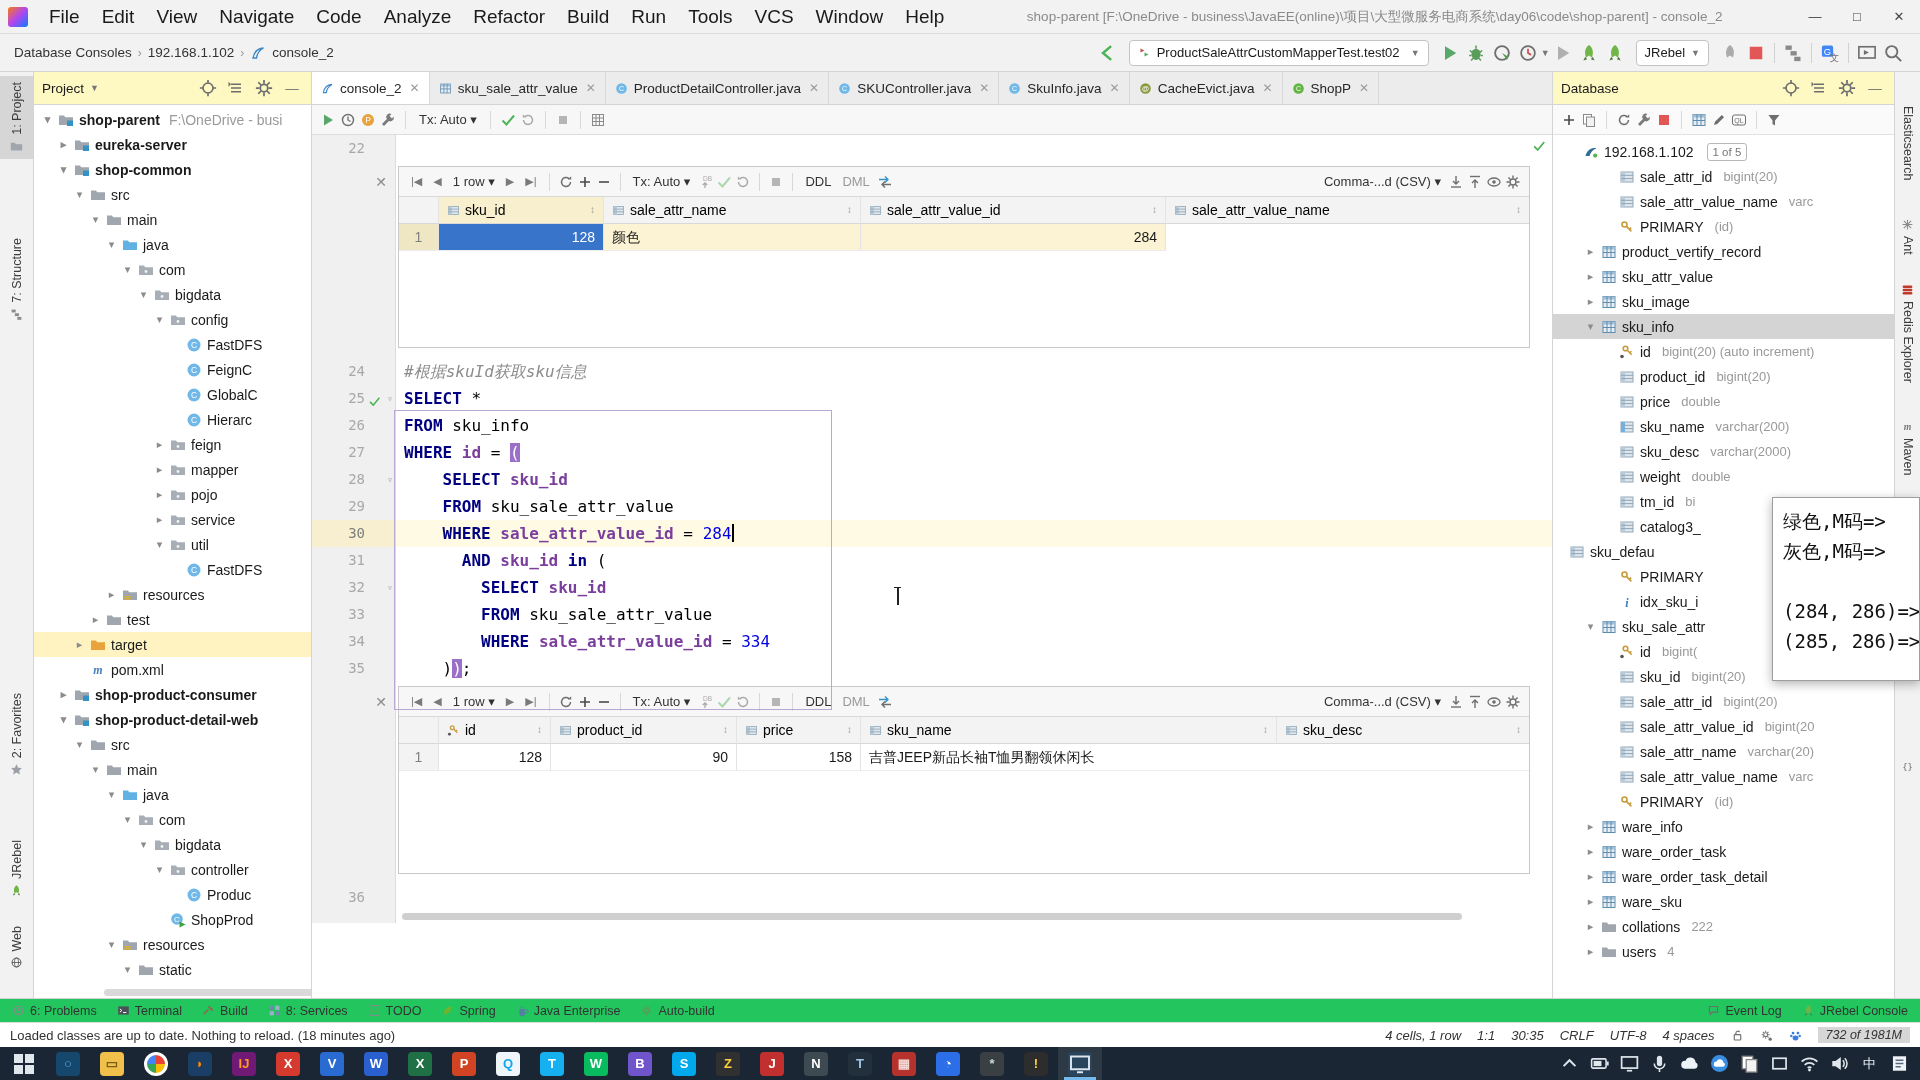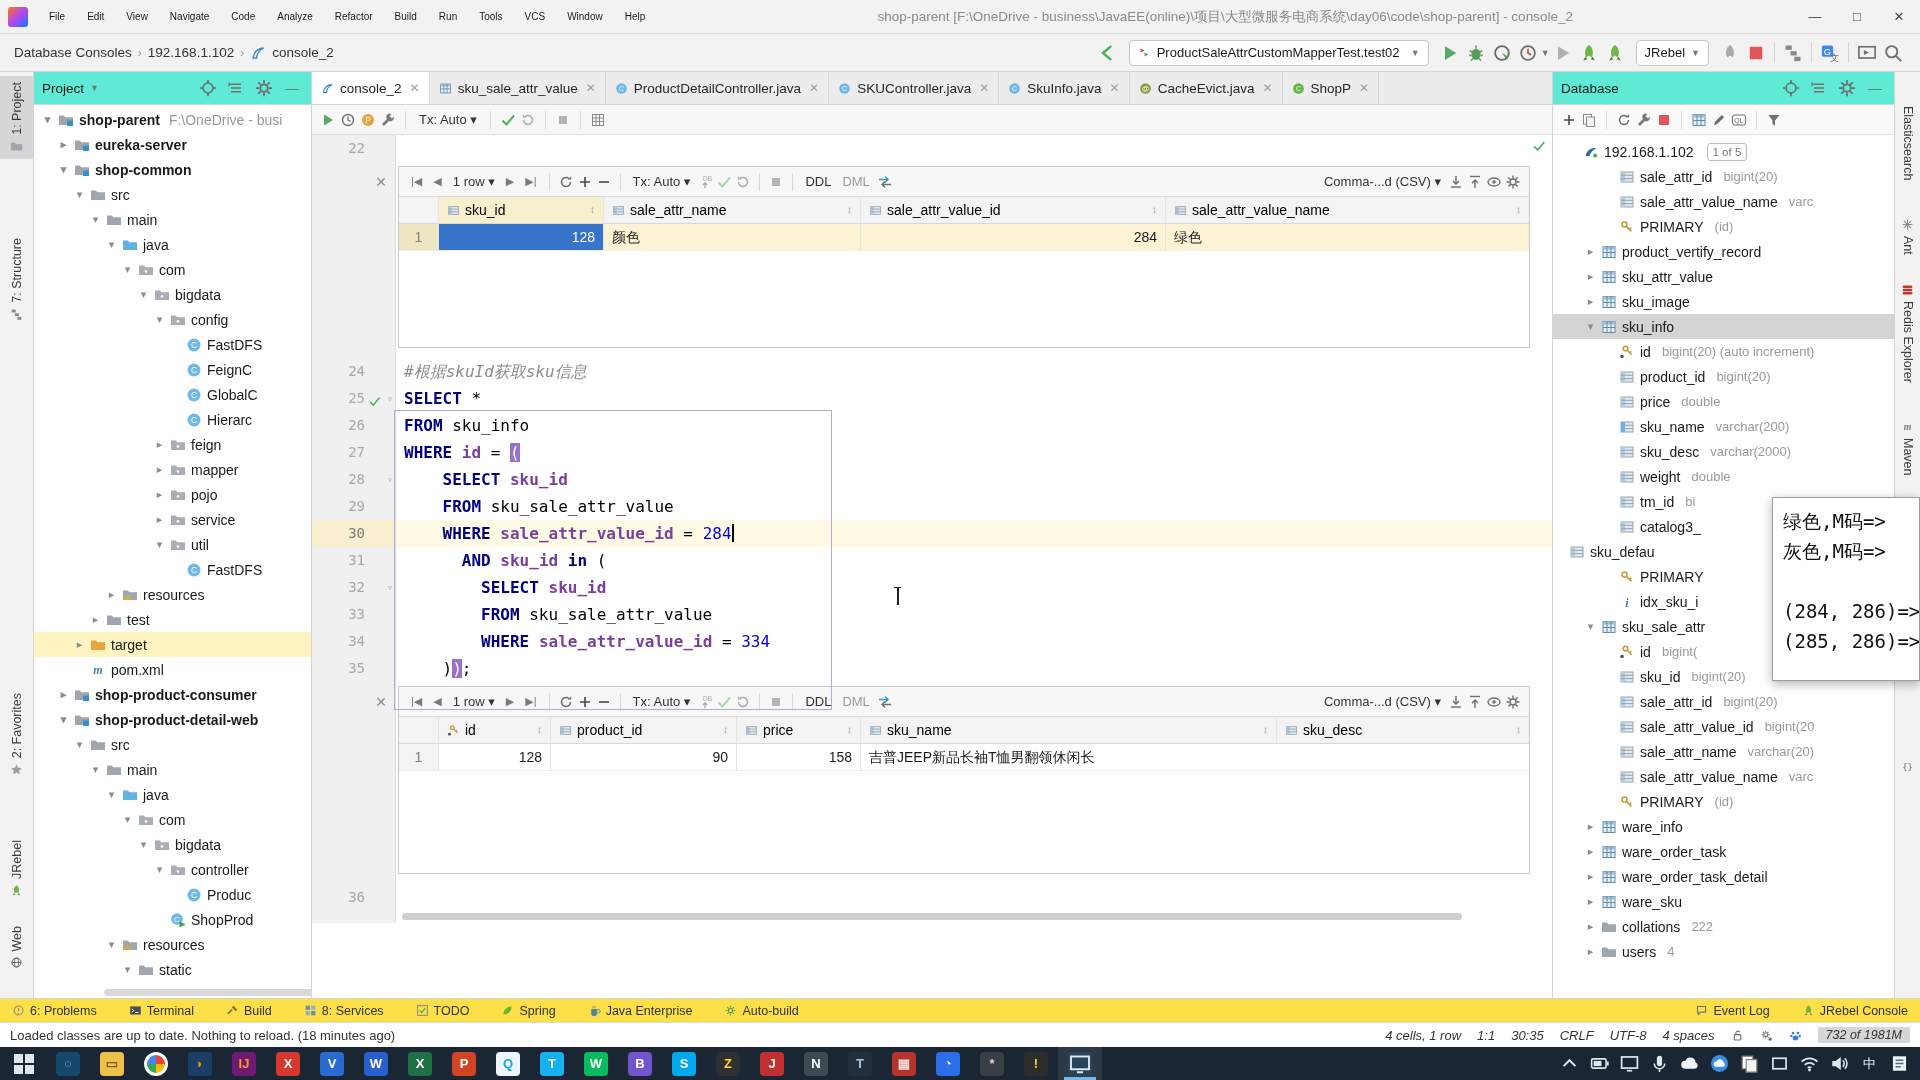--- a/index.html
+++ b/index.html
@@ -8,21 +8,21 @@
   .ic { display:inline-flex; width:16px; height:16px; vertical-align:middle; flex-shrink:0; }
   .ic svg { width:100%; height:100%; }
   .ic12 { width:13px; height:13px; }
   .ic20 { width:20px; height:20px; }
 
   
   #titlebar { height:34px; background:#f2f2f2; display:flex; align-items:center; border-bottom:1px solid #dcdcdc; }
   #app-logo { width:20px; height:20px; margin:0 10px 0 8px; border-radius:3px;
     background:linear-gradient(135deg,#f97a12,#b245f0 50%,#087cfa); }
   #menubar { display:flex; }
-  #menubar .menu-item { padding:0 11px; line-height:33px; font-size:10px; color:#1a1a1a; cursor:default; }
+  #menubar .menu-item { padding:0 11px; line-height:33px; font-size:19px; color:#1a1a1a; cursor:default; }
   #win-title { flex:1; text-align:center; color:#8a8a8a; font-size:13.5px; white-space:nowrap; overflow:hidden; }
   #win-controls { display:flex; }
   #win-controls span { width:42px; text-align:center; line-height:33px; color:#444; font-size:13px; }
 
   
   #toolbar2 { height:38px; background:#f2f2f2; border-bottom:1px solid #d4d4d4; display:flex; align-items:center; padding:0 14px 0 14px; }
   #breadcrumb { display:flex; align-items:center; gap:6px; font-size:13.5px; color:#333; }
   #breadcrumb .sep { color:#9a9a9a; font-size:12px; }
   .combo { background:#fff; border:1px solid #c4c4c4; border-radius:4px; height:26px; display:flex; align-items:center; padding:0 8px; gap:6px; font-size:13px; }
   .combo .carat { color:#777; font-size:9px; }
@@ -31,21 +31,21 @@
 
   
   #main { display:flex; height:926px; }
   .stripe { width:34px; background:#f2f2f2; position:relative; border-right:1px solid #d4d4d4; }
   #stripe-right { width:26px; border-right:none; border-left:1px solid #d4d4d4; }
   .vtab { position:absolute; left:0; width:100%; display:flex; flex-direction:column; align-items:center; gap:5px; padding:6px 0; }
   .vtab .txt { writing-mode:vertical-rl; transform:rotate(180deg); font-size:12.5px; color:#3c3c3c; }
   #stripe-right .vtab .txt { transform:none; }
   .vtab.active { background:#d6d6d6; }
 
-  .panel-header { height:33px; background:#5eead4; border-bottom:1px solid #d4d4d4; display:flex; align-items:center; padding:0 8px; font-size:13.5px; gap:6px; }
+  .panel-header { height:33px; background:#fef9c3; border-bottom:1px solid #d4d4d4; display:flex; align-items:center; padding:0 8px; font-size:13.5px; gap:6px; }
   .panel-header .spacer { flex:1; }
   .hbtn { width:22px; height:22px; display:flex; align-items:center; justify-content:center; color:#6e6e6e; }
 
   #project-panel { width:278px; border-right:1px solid #d4d4d4; display:flex; flex-direction:column; background:#fff; }
   #project-tree { flex:1; overflow:hidden; padding-top:2px; position:relative; }
   .trow { display:flex; align-items:center; height:25px; white-space:nowrap; font-size:14px; gap:5px; }
   .trow .arrow { width:11px; color:#8c8c8c; font-size:11px; text-align:center; flex-shrink:0; }
   .trow.bold { font-weight:bold; }
   .trow .sfx { color:#9a9a9a; font-weight:normal; margin-left:4px; }
   .trow.hl { background:#fff3c2; }
@@ -116,21 +116,21 @@
   .dbrow .arrow { width:11px; color:#8c8c8c; font-size:11px; text-align:center; flex-shrink:0; }
   .badge { border:1px solid #b8b8b8; border-radius:3px; color:#777; font-size:11.5px; padding:0 5px; line-height:16px; margin-left:8px; }
 
   
   #popup { position:absolute; left:1772px; top:497px; width:148px; height:184px; background:#fff; border:1px solid #9e9e9e;
     box-shadow:0 3px 10px rgba(0,0,0,.3); z-index:99; overflow:hidden; padding:8px 0 0 10px;
     font-family:"DejaVu Sans Mono",monospace; font-size:19px; color:#111; }
   #popup div { line-height:30px; white-space:nowrap; }
 
   
-  #toolwindow-bar { height:24px; background:#fde047; border-top:1px solid #d4d4d4; display:flex; align-items:center; padding:0 12px; font-size:12.5px; color:#333; gap:32px; }
+  #toolwindow-bar { height:24px; background:#22c55e; border-top:1px solid #d4d4d4; display:flex; align-items:center; padding:0 12px; font-size:12.5px; color:#333; gap:20px; }
   #toolwindow-bar .twb { display:flex; align-items:center; gap:5px; }
   #toolwindow-bar .spacer { flex:1; }
   #status-bar { height:25px; background:#fff; border-top:1px solid #dcdcdc; display:flex; align-items:center; padding:0 10px; font-size:13px; color:#333; }
   #status-bar .spacer { flex:1; }
   #status-right { display:flex; align-items:center; gap:16px;font-style:italic; }
   #mem-chip { background:#d6d6d6; padding:1px 8px; font-size:12.5px; }
 
   
   #taskbar { height:33px; background:#1a2634; display:flex; align-items:center; padding:0 2px; }
   .tb-app { width:44px; height:33px; display:flex; align-items:center; justify-content:center; position:relative; }
@@ -1017,21 +1017,20 @@
                 </span>
                 <span>sale_attr_value_name</span>
                 <span class="sort">↕</span>
               </div>
             </div>
             <div class="grow">
               <div class="gcell rownum" style="background: rgb(239, 231, 195);">1</div>
               <div class="gcell num sel" style="width: 165px;">128</div>
               <div class="gcell" style="width: 257px; background: rgb(251, 243, 212);">颜色</div>
               <div class="gcell num" style="width: 305px; background: rgb(251, 243, 212);">284</div>
-              <div class="gcell last" style="background: rgb(251, 243, 212);">绿色</div>
             </div>
             <div class="gbody"></div>
           </div>
         </div>
         <div class="erow">
           <div class="gutter">24</div>
           <div class="ecode"><span class="cm">#根据skuId获取sku信息</span></div>
         </div>
         <div class="erow">
           <div class="gutter">25<span class="gcheck"><svg viewBox="0 0 16 16" xmlns="http://www.w3.org/2000/svg">

